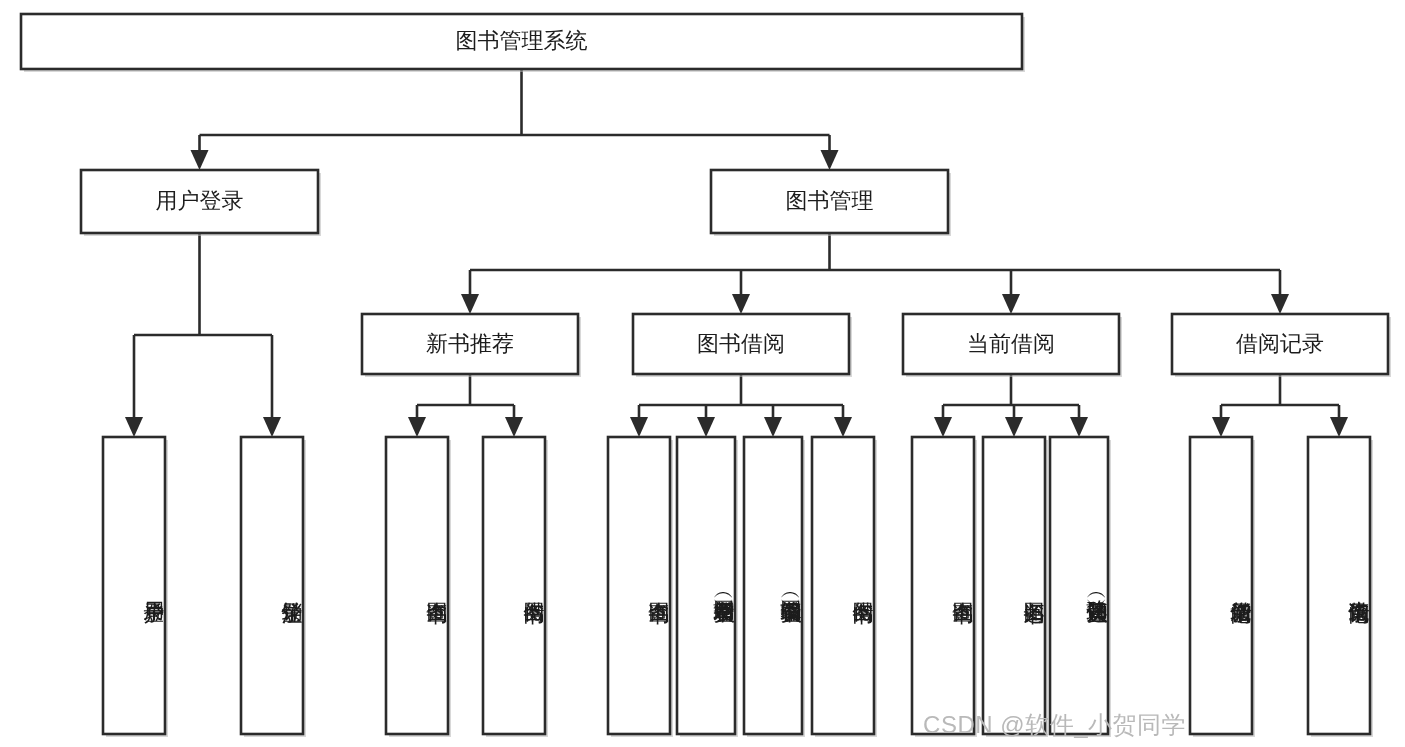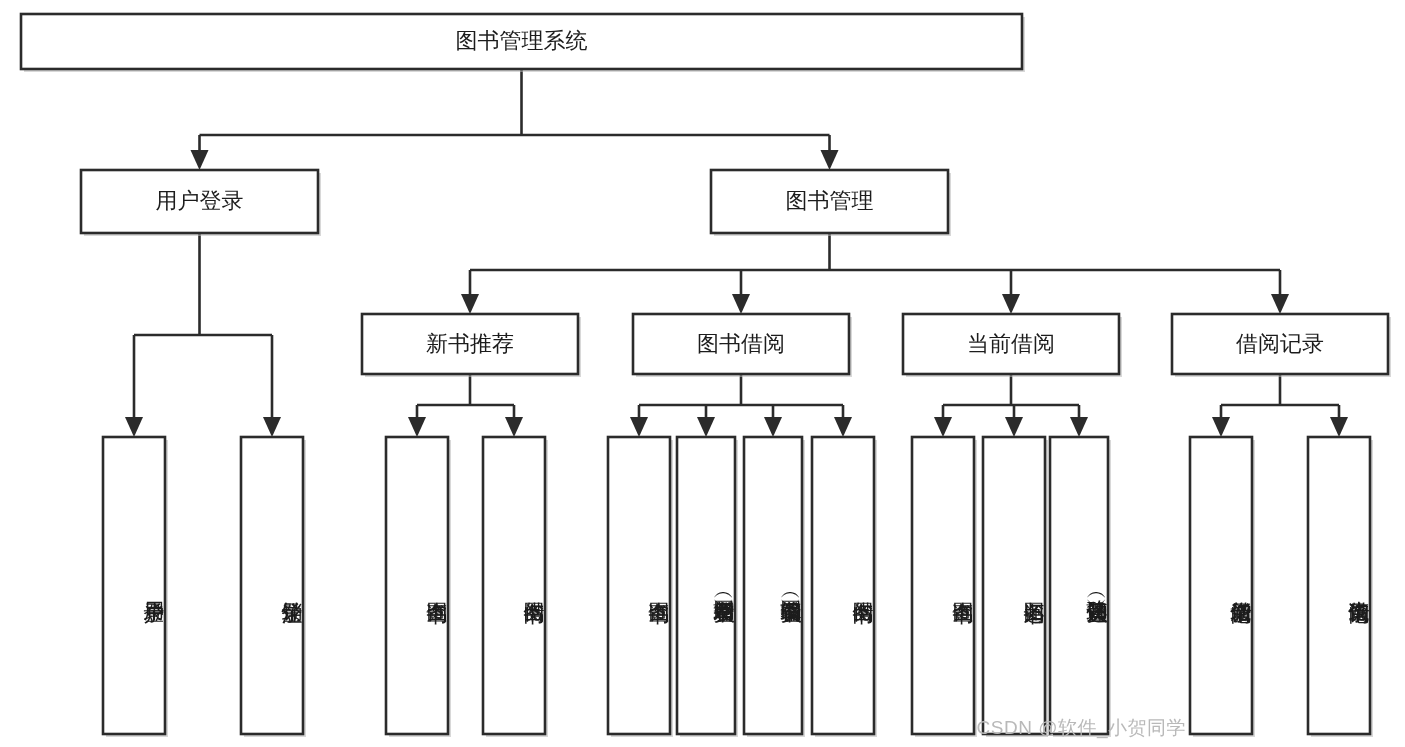--- a/index.html
+++ b/index.html
@@ -66,21 +66,21 @@
     display: flex;
     align-items: flex-start;
     justify-content: center;
     pointer-events: none;
   }
   .watermark {
     position: absolute;
     right: 8px;
     bottom: 6px;
     font-family: "Liberation Sans", "DejaVu Sans", sans-serif;
-    font-size: 19px;
+    font-size: 24px;
     color: #b9b9b9;
     white-space: nowrap;
     letter-spacing: 0.5px;
   }
 </style>
 </head>
 <body>
 
 <div id="diagram-root">
 

